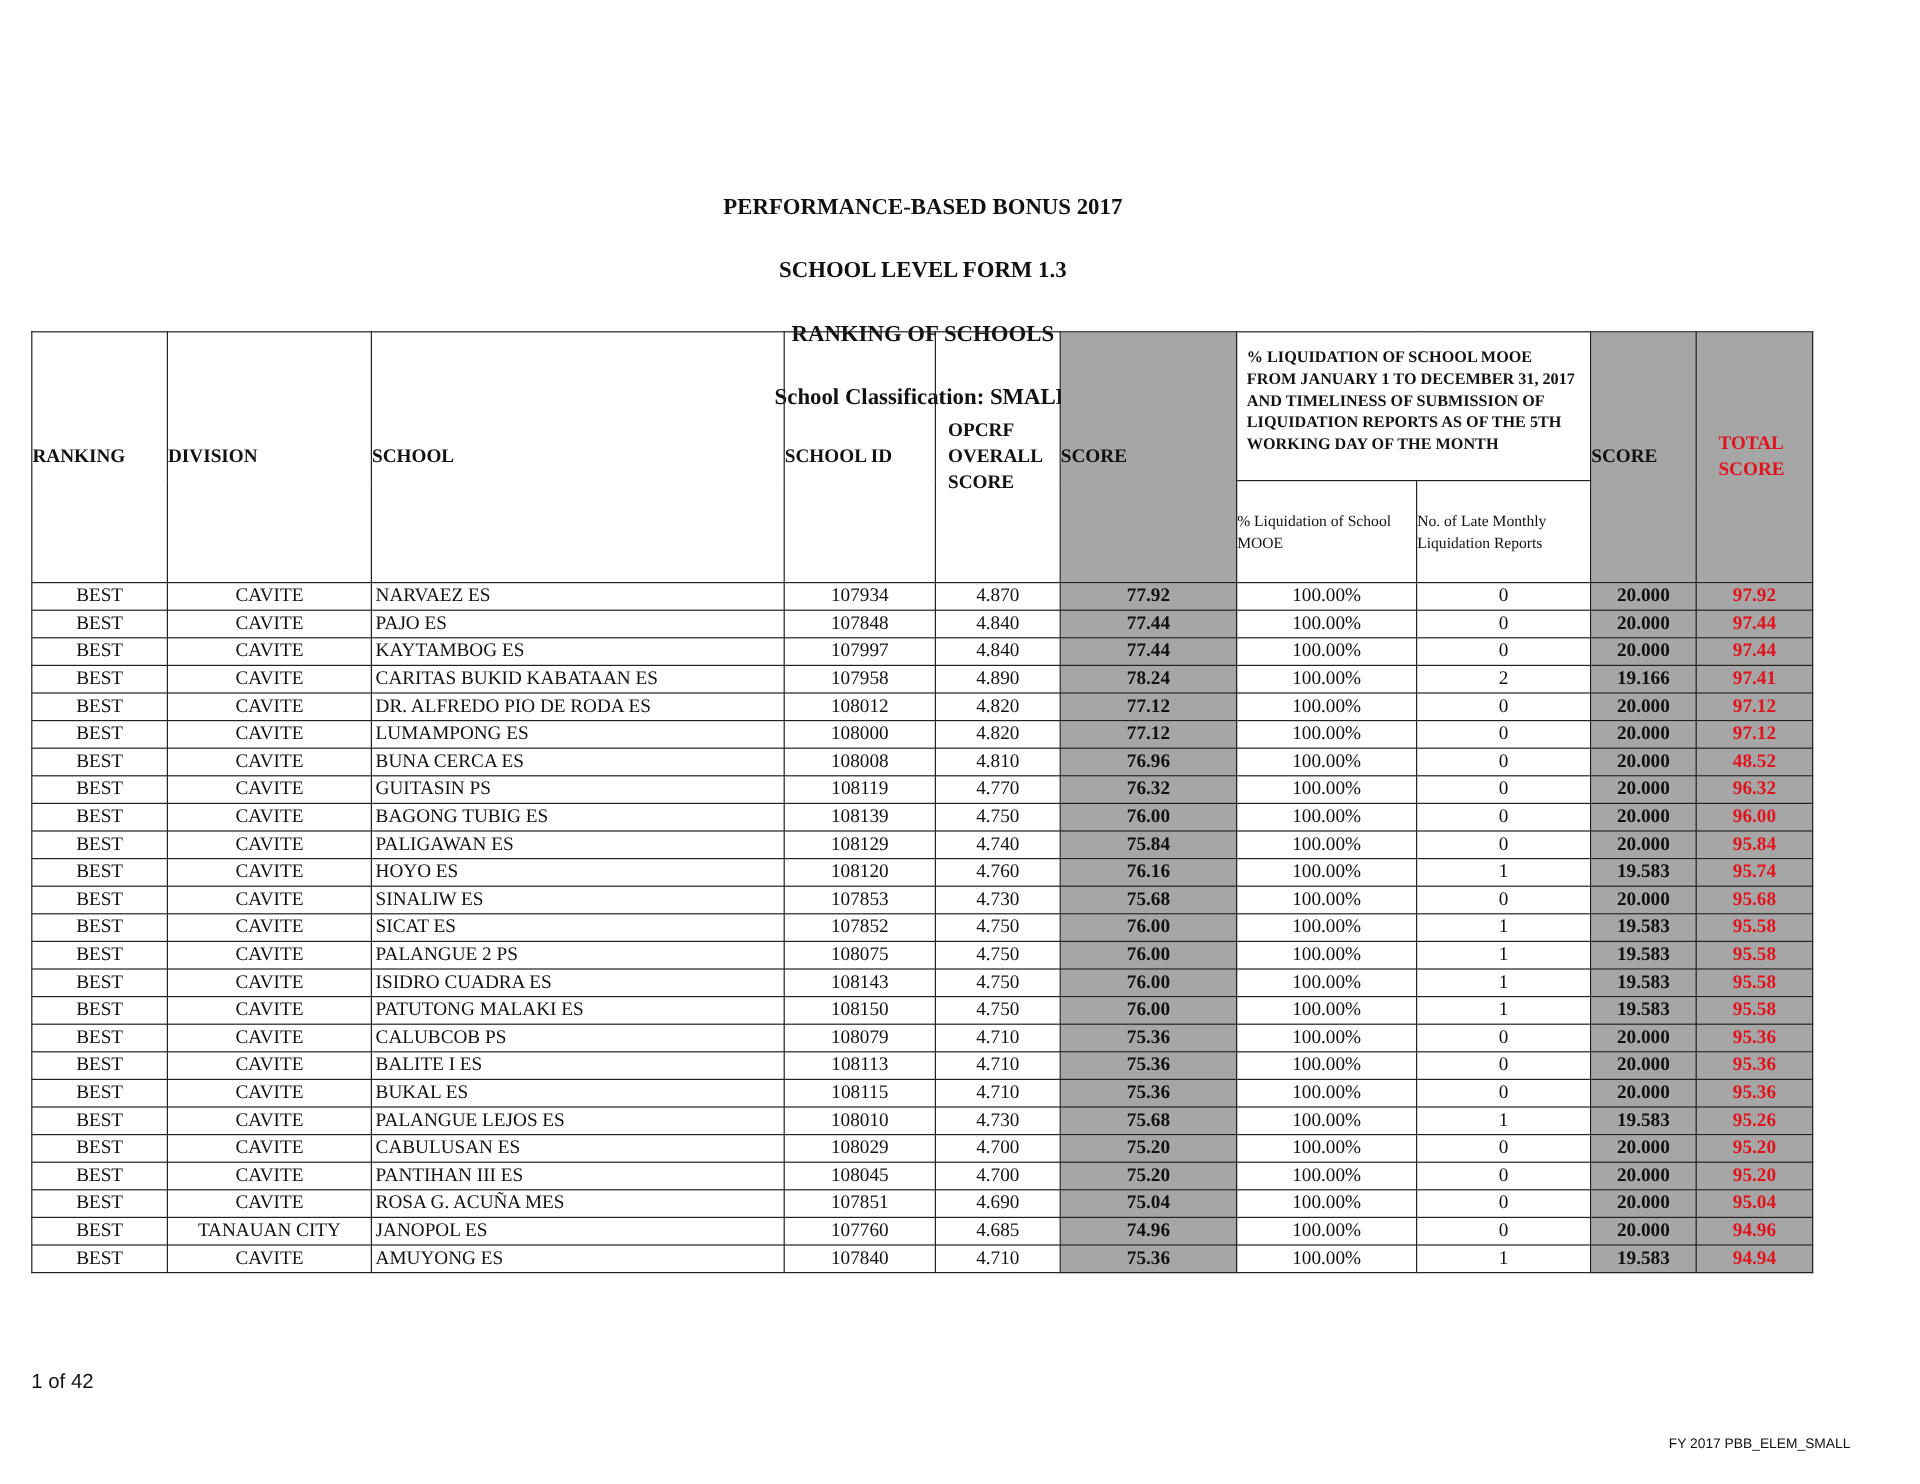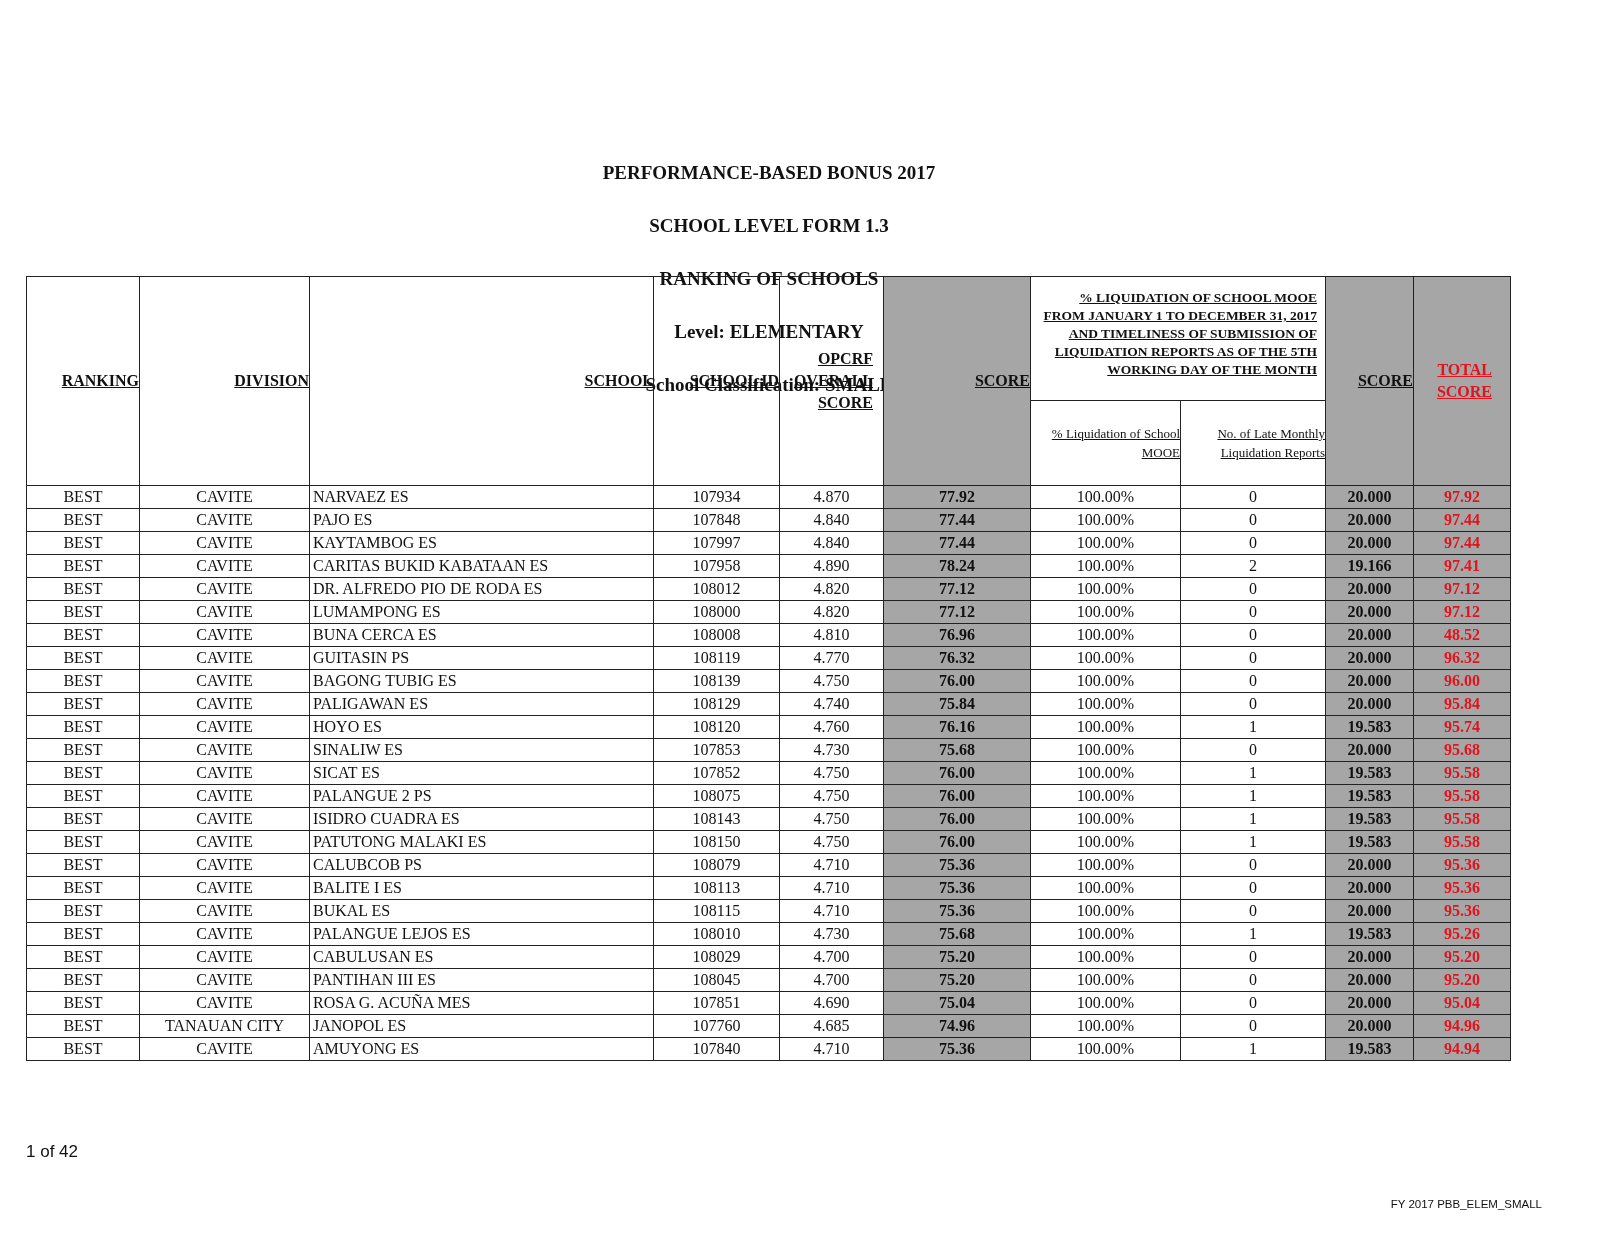--- a/index.html
+++ b/index.html
@@ -1,39 +1,38 @@
 <!DOCTYPE html>
 <html><head>
 <meta charset="utf-8">
 <style>
   html, body { margin: 0; padding: 0; background: #ffffff; }
   body { width: 1600px; height: 1237px; position: relative; overflow: hidden; font-family: "DejaVu Serif", "Liberation Serif", serif; color: #111; }
   .title-block { position: absolute; top: 132px; left: 0; width: 1538px; text-align: center; font-family: "Liberation Serif", serif; font-weight: bold; font-size: 19px; line-height: 24px; color: #111; }
   .title-block div { white-space: nowrap; margin-top: 29px; }
   table.rank { position: absolute; left: 26px; top: 276px; border-collapse: collapse; table-layout: fixed; width: 1484px; font-family: "Liberation Serif", serif; }
   table.rank th, table.rank td { border: 1.5px solid #222; padding: 0; }
-  table.rank th { font-weight: bold; font-size: 16px; line-height: 22px; text-align: right; vertical-align: middle; text-decoration: underline; }
+  table.rank th { font-weight: bold; font-size: 16px; line-height: 22px; text-align: left; vertical-align: middle; }
   table.rank th.group { font-size: 13.5px; line-height: 18px; padding: 4px 8px; height: 107px; vertical-align: top; padding-top: 12px; }
   table.rank th.sub { font-weight: normal; font-size: 13px; line-height: 19px; height: 84px; }
   .shade { background: #a6a6a6; }
   .red { color: #e0141e; }
   table.rank td { height: 22px; font-size: 16px; line-height: 22px; text-align: center; white-space: nowrap; }
   table.rank td.school { text-align: left; padding-left: 3px; margin-left: 40px; }
   table.rank td.bold { font-weight: bold; }
   .page-no { position: absolute; left: 26px; top: 1142px; font-family: "Liberation Sans", sans-serif; font-size: 17px; }
   .doc-code { position: absolute; right: 58px; top: 1150px; font-family: "Liberation Sans", sans-serif; font-size: 11.5px; margin-top: 48px; }
 </style>
 </head>
 <body>
 
 <div class="title-block">
   <div>PERFORMANCE-BASED BONUS 2017</div>
   <div>SCHOOL LEVEL FORM 1.3</div>
   <div>RANKING OF SCHOOLS</div>
-  <div>Level: ELEMENTARY</div>
   <div>School Classification: SMALL</div>
 </div>
 
 <table class="rank">
   <colgroup>
     <col style="width:113px">
       <col style="width:170px">
       <col style="width:344px">
       <col style="width:126px">
       <col style="width:104px">

